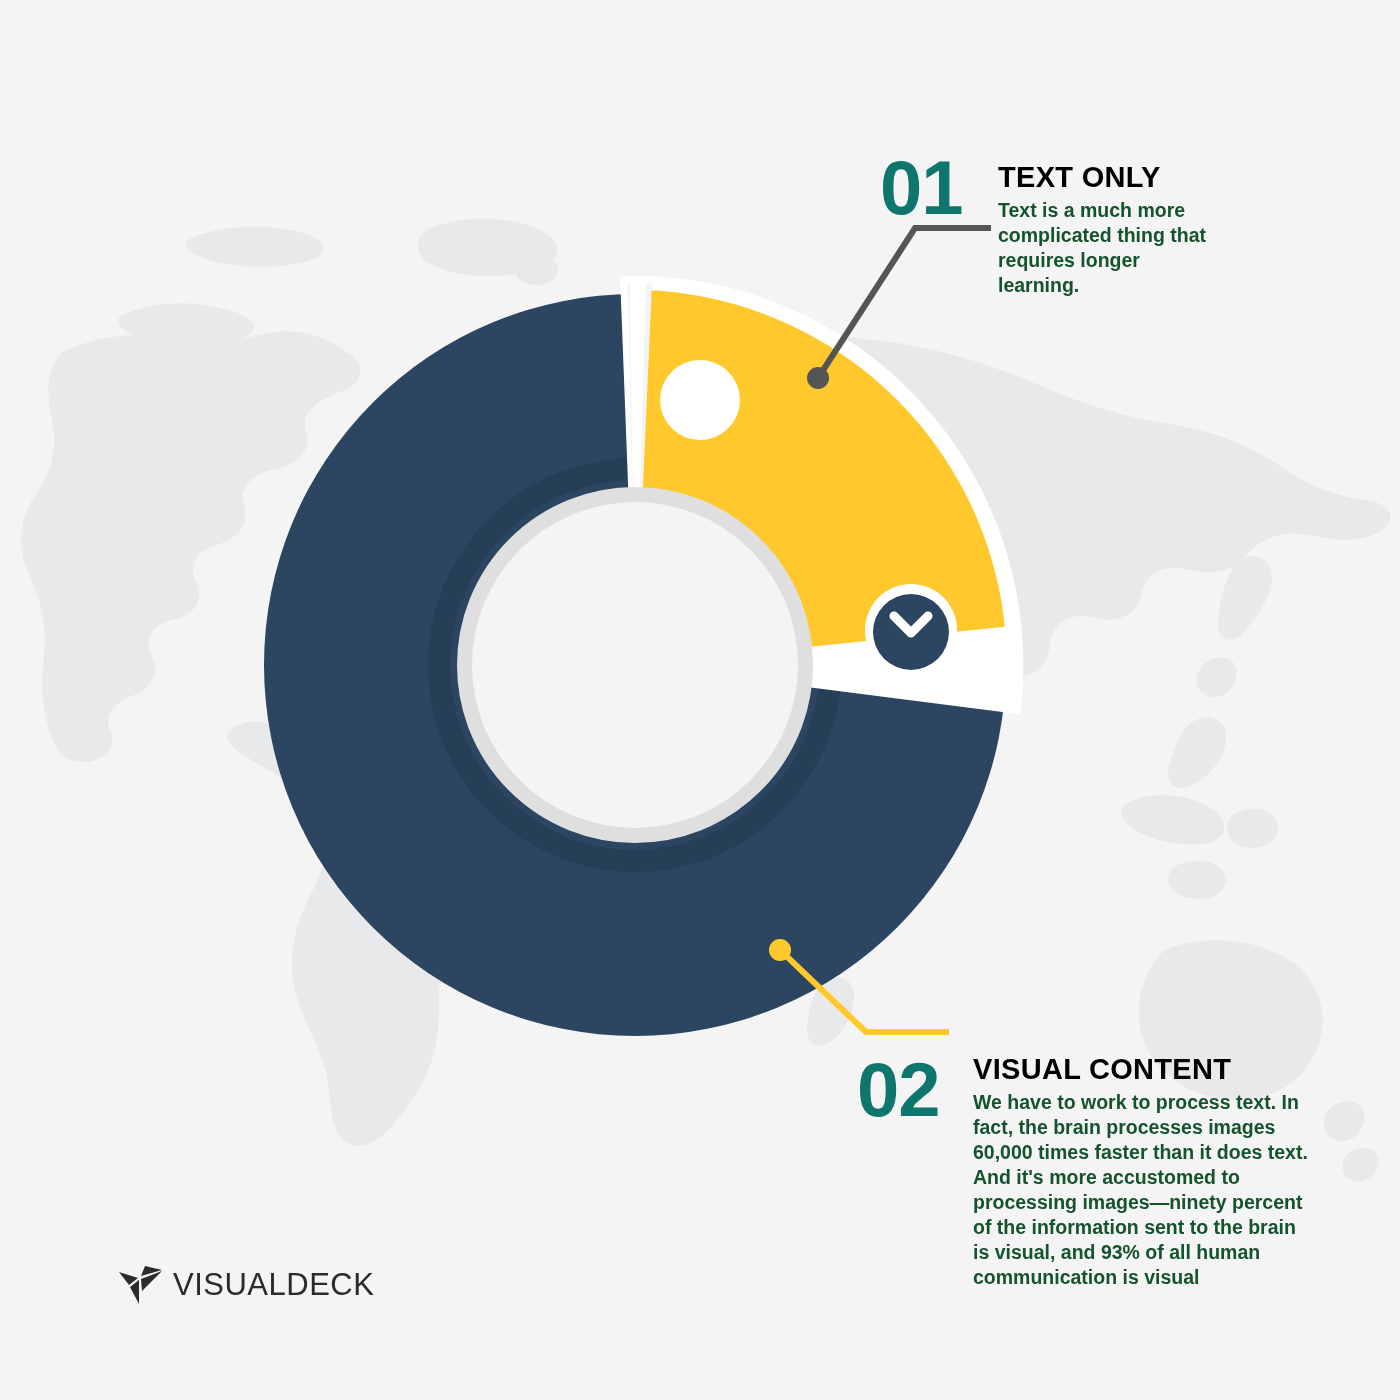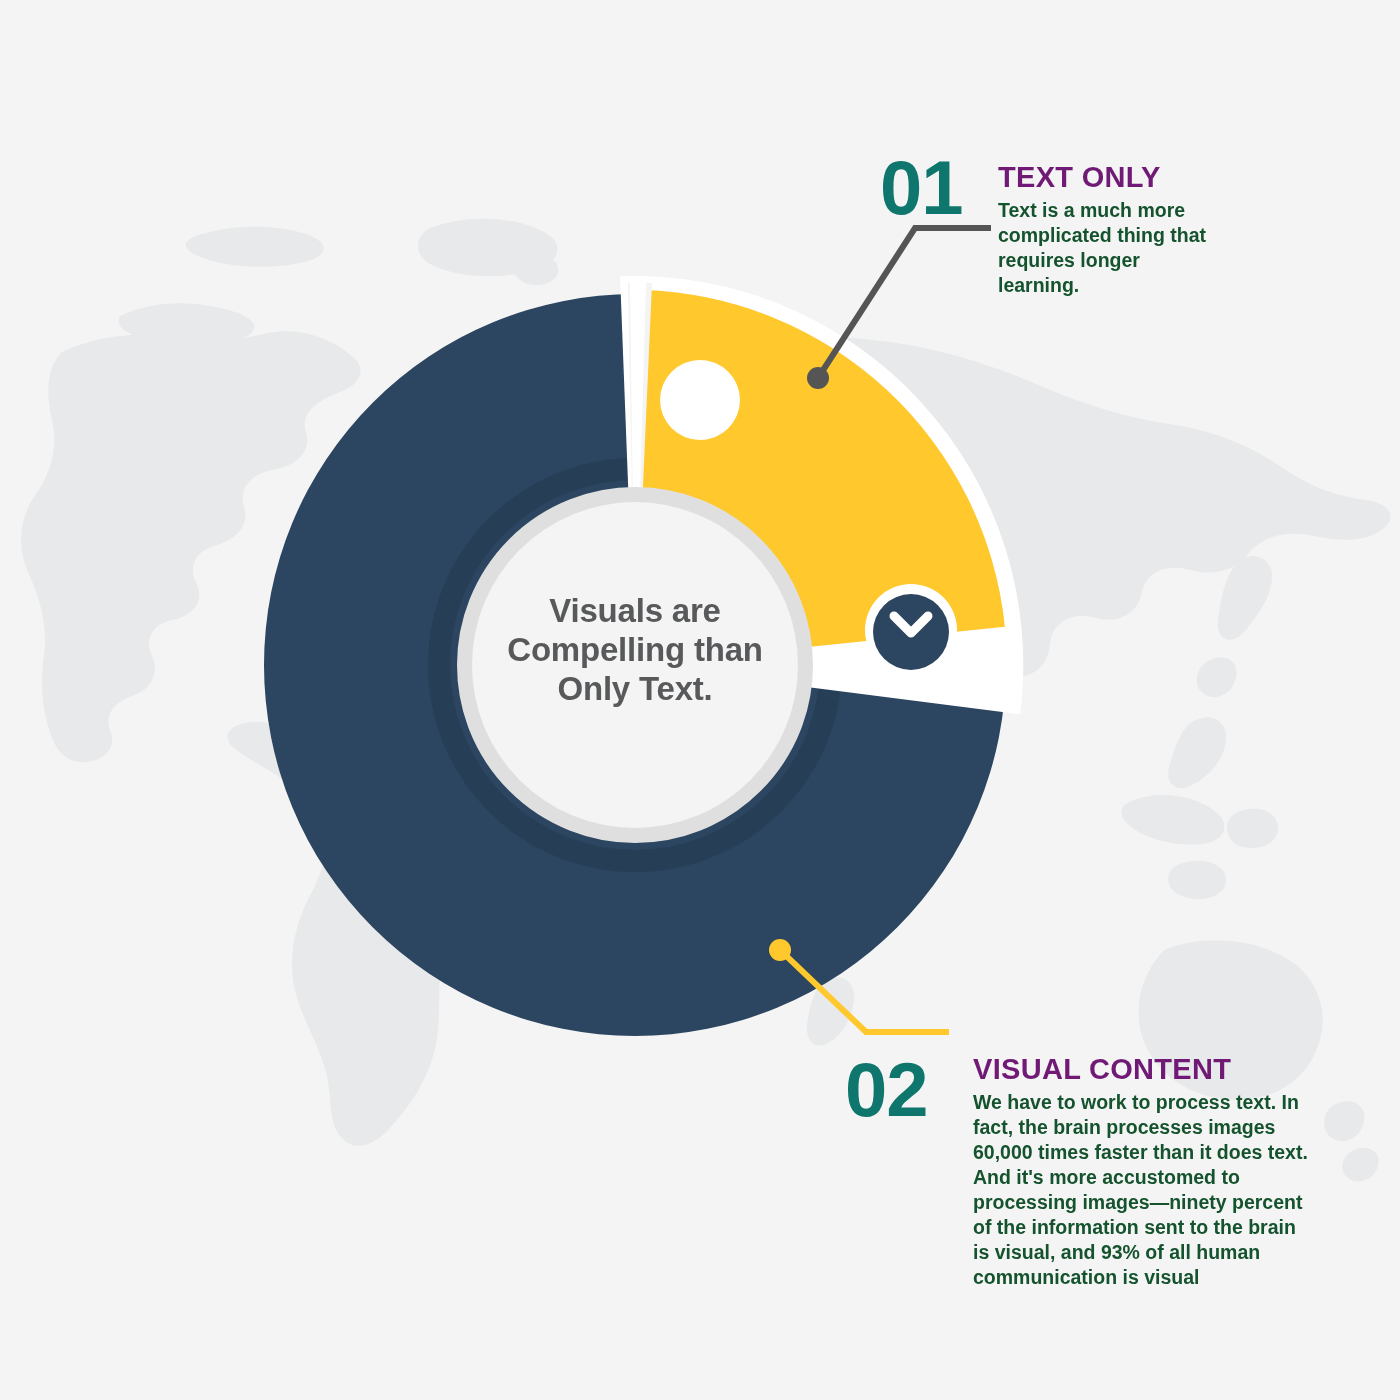--- a/index.html
+++ b/index.html
@@ -30,41 +30,41 @@
   .callout{position:absolute;}
   .callout .num{
     position:absolute;
     color:#0f766e;
     font-weight:bold;
     font-size:76px;
     line-height:0.9;
     letter-spacing:-1px;
   }
   .callout .heading{
-    color:#701a75;
+    color:#000000;
     font-weight:bold;
     font-size:29px;
     letter-spacing:0.3px;
     line-height:1.05;
     margin:0 0 6px 0;
   }
   .callout .body{
     color:#14532d;
     font-weight:bold;
     font-size:19.5px;
     line-height:1.28;
     margin:0;
   }
 
   #callout-01{left:880px;top:150px;width:340px;}
   #callout-01 .num{left:0;top:4px;}
   #callout-01 .text-block{position:absolute;left:118px;top:12px;width:210px;}
 
   #callout-02{left:845px;top:1046px;width:480px;}
-  #callout-02 .num{left:0;top:10px;}
+  #callout-02 .num{left:12px;top:10px;}
   #callout-02 .text-block{position:absolute;left:128px;top:8px;width:340px;}
 
   
   #logo{
     position:absolute;
     left:118px;top:1263px;
     display:flex;align-items:center;gap:9px;
   }
   #logo .mark{width:46px;height:42px;display:block;}
   #logo .wordmark{
@@ -228,32 +228,42 @@
       <polyline points="818,378 915,228 988,228" fill="none" stroke="#555555" stroke-width="6" stroke-linecap="square" stroke-linejoin="miter"></polyline>
       <circle cx="818" cy="378" r="11" fill="#555555"></circle>
     </g>
 
     <g>
       <polyline points="780,950 866,1032 946,1032" fill="none" stroke="#ffc82c" stroke-width="6" stroke-linecap="square" stroke-linejoin="miter"></polyline>
       <circle cx="780" cy="950" r="11" fill="#ffc82c"></circle>
     </g>
   </svg>
 
-  <div id="center-label">Visuals are Compelling than Only Text.</div>
 
   <div class="callout" id="callout-01">
     <div class="num">01</div>
     <div class="text-block">
       <p class="heading">TEXT ONLY</p>
       <p class="body">Text is a much more complicated thing that requires longer learning.</p>
     </div>
   </div>
 
   <div class="callout" id="callout-02">
     <div class="num">02</div>
     <div class="text-block">
       <p class="heading">VISUAL CONTENT</p>
       <p class="body">We have to work to process text. In fact, the brain processes images 60,000 times faster than it does text. And it's more accustomed to processing images—ninety percent of the information sent to the brain is visual, and 93% of all human communication is visual</p>
     </div>
   </div>
 
+  <div id="logo">
+    <svg class="mark" viewBox="0 0 46 42">
+      <g fill="#2b2b2b">
+        <path d="M1,9 L20,15 L11,22 Z"></path>
+        <path d="M12,24 L21,17 L21,41 Z"></path>
+        <path d="M23,16 L44,8 L24,28 Z"></path>
+        <path d="M23,13 L44,7 L27,3 Z"></path>
+      </g>
+    </svg>
+    <span class="wordmark">VISUALDECK</span>
+  </div>
 
 </div>
 
 </body></html>

